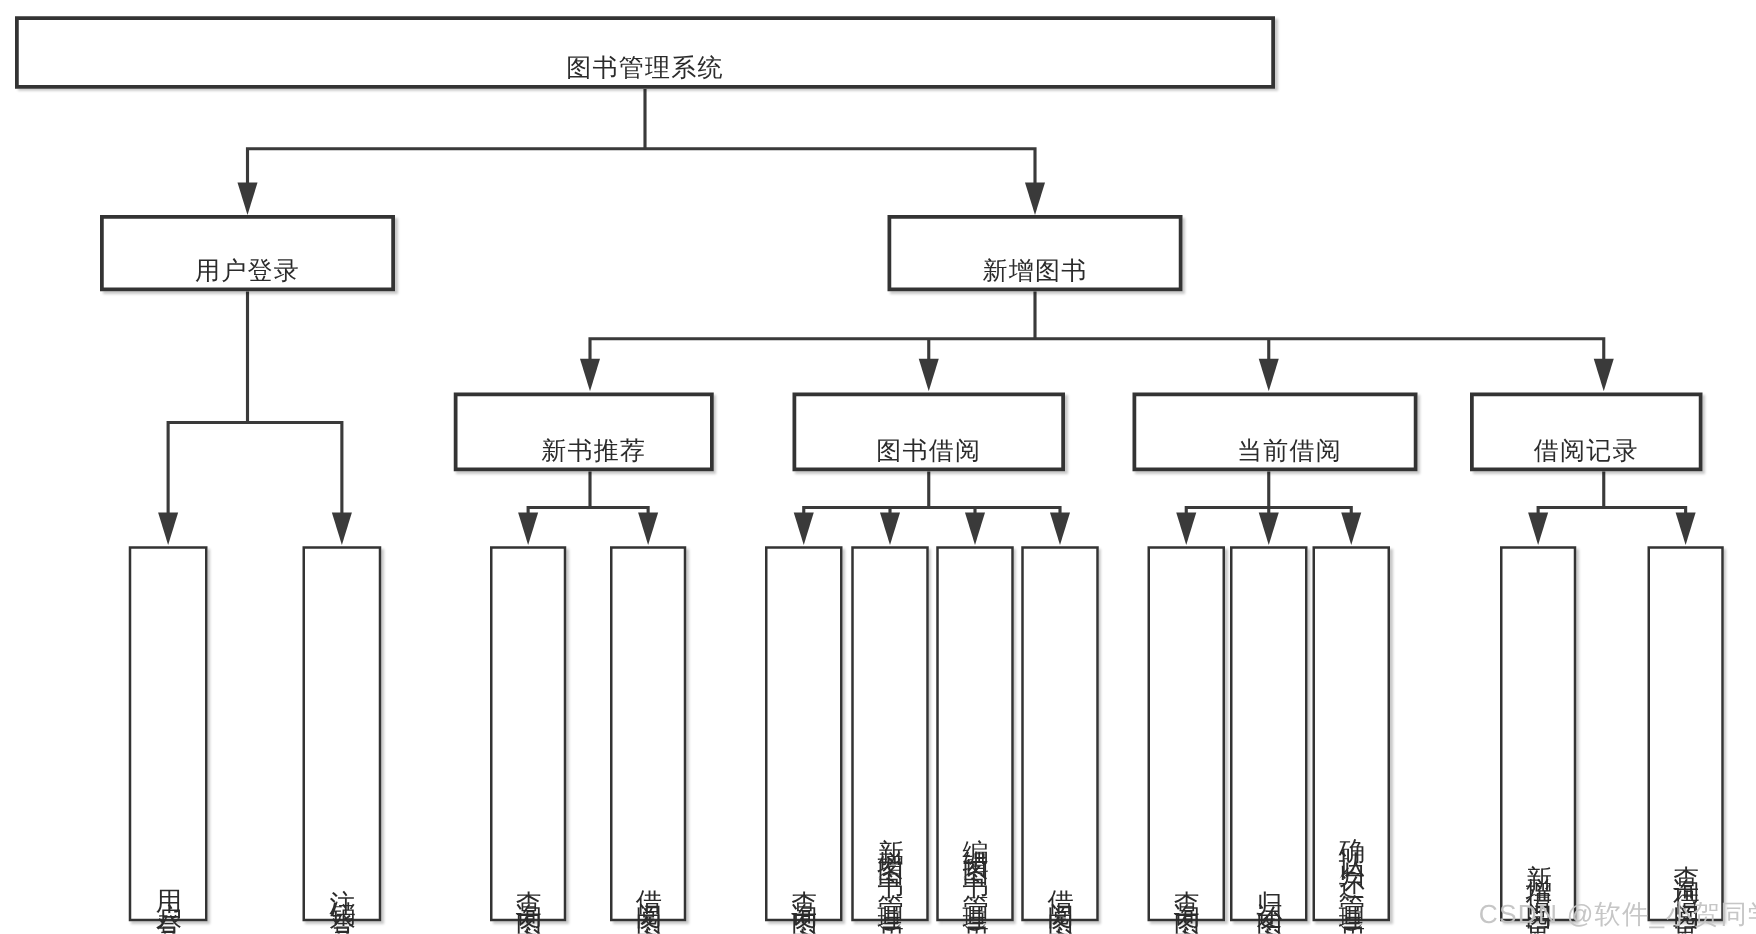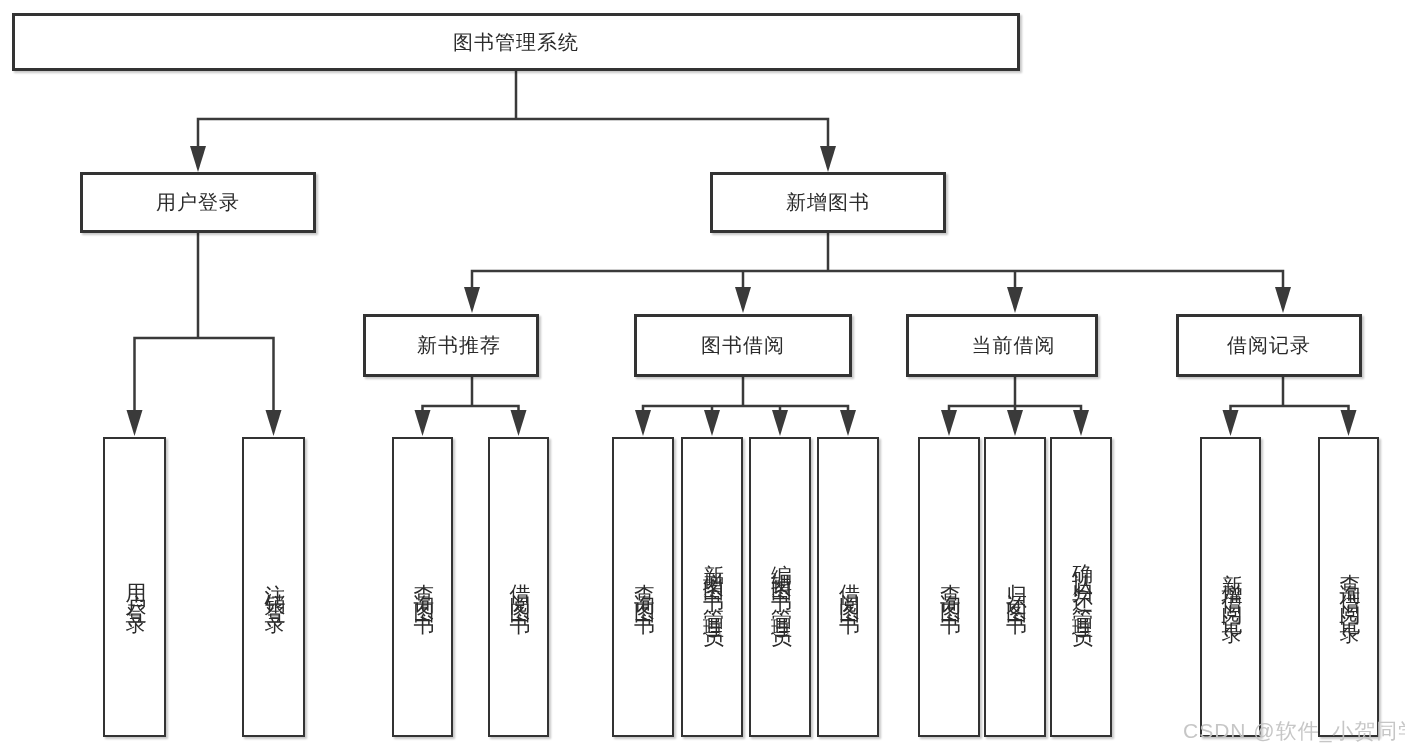--- a/index.html
+++ b/index.html
@@ -18,24 +18,23 @@
     width: 1405px; height: 747px;
     z-index: 1;
   }
   .box {
     position: absolute;
     box-sizing: border-box;
     background: #ffffff;
     border: 3px solid #333333;
     box-shadow: 2px 2px 2px rgba(0,0,0,0.22);
     display: flex;
-    align-items: center;
+    align-items: flex-end;
     justify-content: center;
     z-index: 2;
-    font-family: Liberation Mono, monospace;
   }
   .h-label {
     font-size: 20px;
     letter-spacing: 1px;
     white-space: nowrap;
   }
   .leaf { border-width: 2.5px; }
   .v-label {
     writing-mode: vertical-rl;
     text-orientation: mixed;
@@ -97,27 +96,27 @@
     <span class="h-label">图书管理系统</span>
   </div>
 
   <div class="box" style="left:80px; top:172px; width:236px; height:61px;">
     <span class="h-label">用户登录</span>
   </div>
   <div class="box" style="left:710px; top:172px; width:236px; height:61px;">
     <span class="h-label">新增图书</span>
   </div>
 
-  <div class="box" style="left:363px; top:314px; width:176px; height:63px;padding-left:16px;">
+  <div class="box" style="left:363px; top:314px; width:208px; height:63px;padding-left:16px;">
     <span class="h-label">新书推荐</span>
   </div>
   <div class="box" style="left:634px; top:314px; width:218px; height:63px;">
     <span class="h-label">图书借阅</span>
   </div>
-  <div class="box" style="left:906px; top:314px; width:192px; height:63px;padding-left:23px;">
+  <div class="box" style="left:906px; top:314px; width:228px; height:63px;padding-left:23px;">
     <span class="h-label">当前借阅</span>
   </div>
   <div class="box" style="left:1176px; top:314px; width:186px; height:63px;">
     <span class="h-label">借阅记录</span>
   </div>
 
   <div class="box leaf" style="left:103px; top:437px; width:63px; height:300px;">
     <span class="v-label">用户登录</span>
   </div>
   <div class="box leaf" style="left:242px; top:437px; width:63px; height:300px;">

